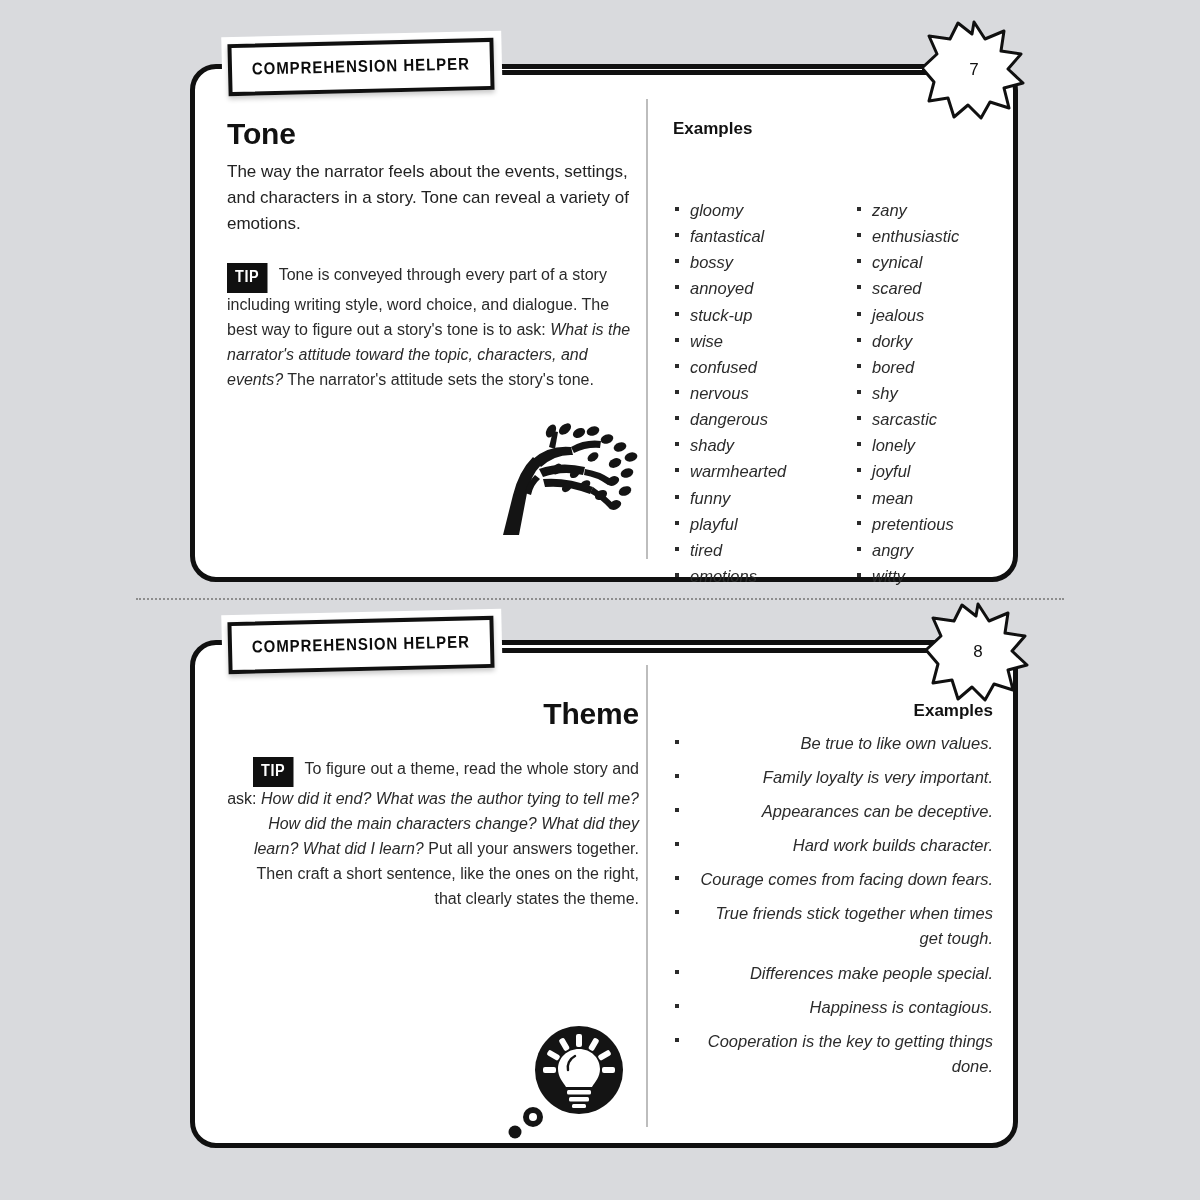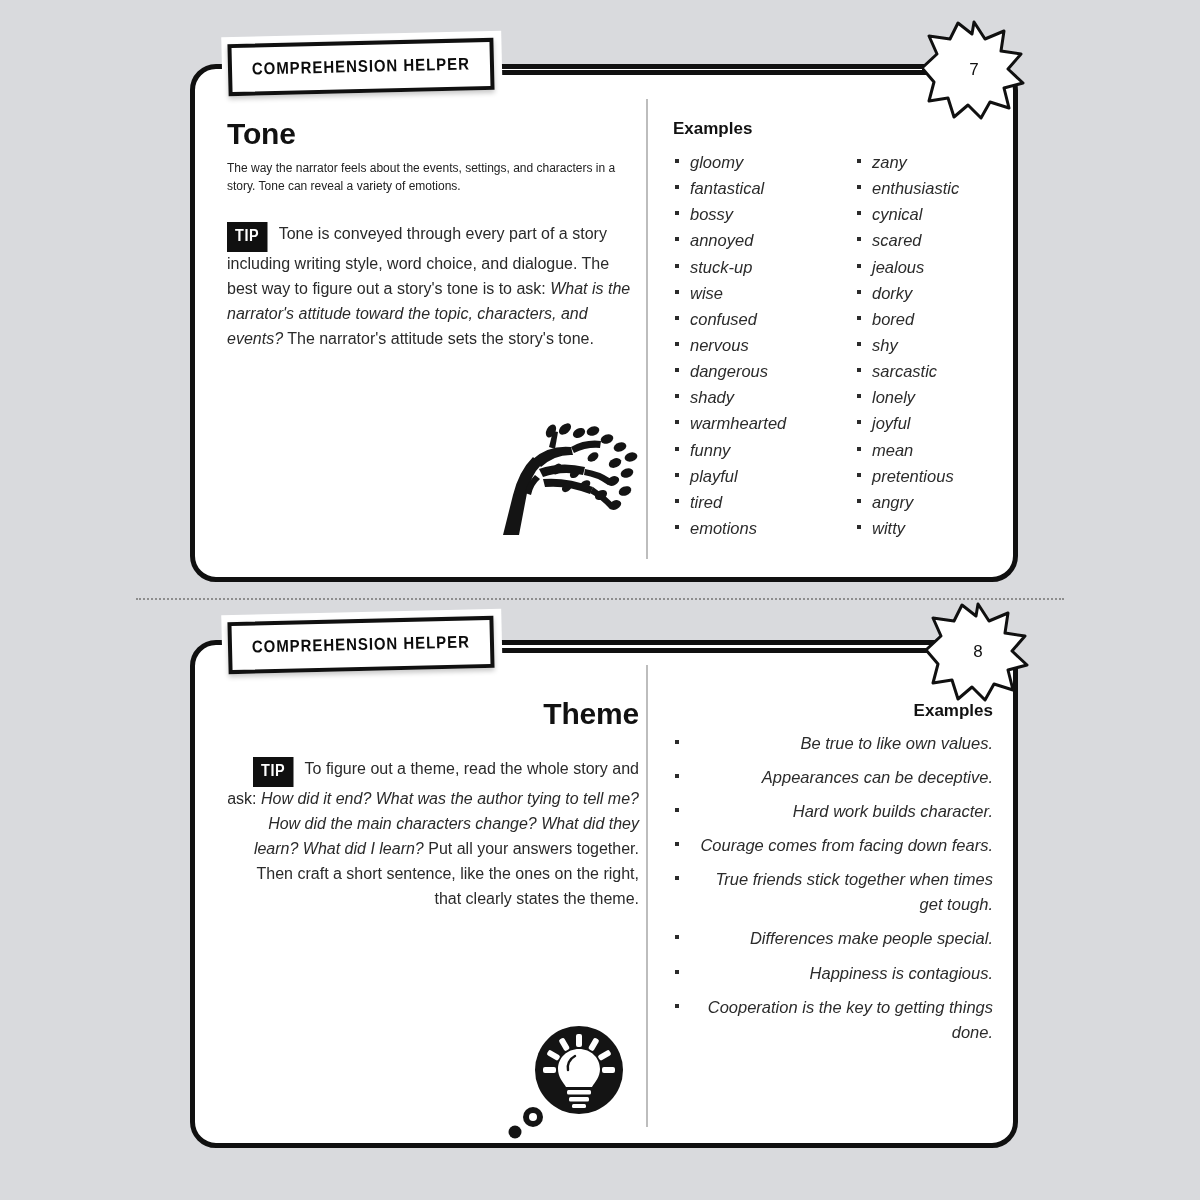--- a/index.html
+++ b/index.html
@@ -145,21 +145,21 @@
   
   h2.term {
     margin: 0 0 8px 0;
     font-size: 30px;
     font-weight: bold;
     color: #111;
     letter-spacing: -0.2px;
   }
   p.definition {
     margin: 0;
-    font-size: 12px;
+    font-size: 17px;
     line-height: 1.53;
     color: #222;
   }
   .tip-block {
     margin-top: 26px;
     font-size: 16px;
     line-height: 1.56;
     color: #2a2a2a;
     position: relative;
   }
@@ -210,21 +210,21 @@
   .word-cols {
     display: flex;
     gap: 34px;
   }
   .word-cols ul.ex li {
     font-size: 16.5px;
     line-height: 1.585;
     white-space: nowrap;
   }
   .word-cols ul.ex li::before { top: 10px; }
-  .word-cols .wc { width: 148px; }
+  .word-cols .wc { width: 148px; margin-top: 48px; }
 
   
   .sent-list li {
     font-size: 16.5px;
     line-height: 1.52;
     margin-bottom: 9px;
   }
   .sent-list li::before { top: 9px; }
 
   
@@ -427,20 +427,21 @@
             <circle cx="28" cy="95" r="4" fill="#ffffff"></circle>
             <circle cx="10" cy="110" r="6.5" fill="#141414"></circle>
           </svg>
         </div>
       </div>
 
       <div class="col-right">
         <h3 class="examples-head">Examples</h3>
         <ul class="ex sent-list" id="theme-list">
             <li>Be true to like own values.</li>
+            <li>Family loyalty is very important.</li>
             <li>Appearances can be deceptive.</li>
             <li>Hard work builds character.</li>
             <li>Courage comes from facing down fears.</li>
             <li>True friends stick together when times get tough.</li>
             <li>Differences make people special.</li>
             <li>Happiness is contagious.</li>
             <li>Cooperation is the key to getting things done.</li>
           </ul>
       </div>
 

